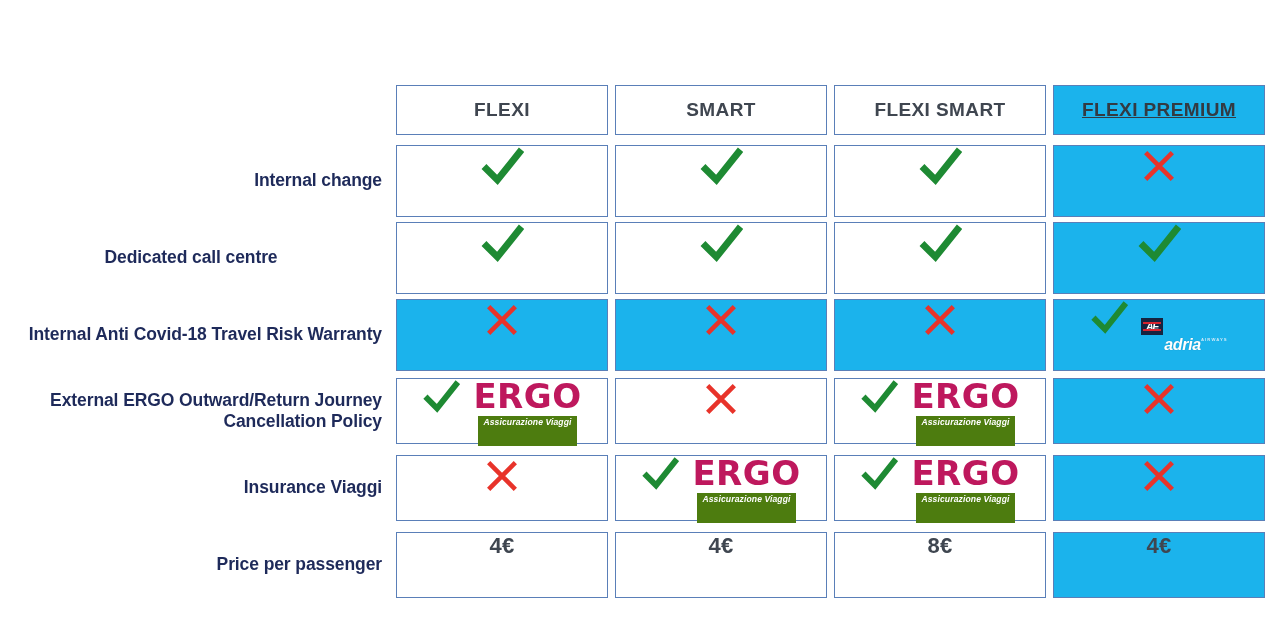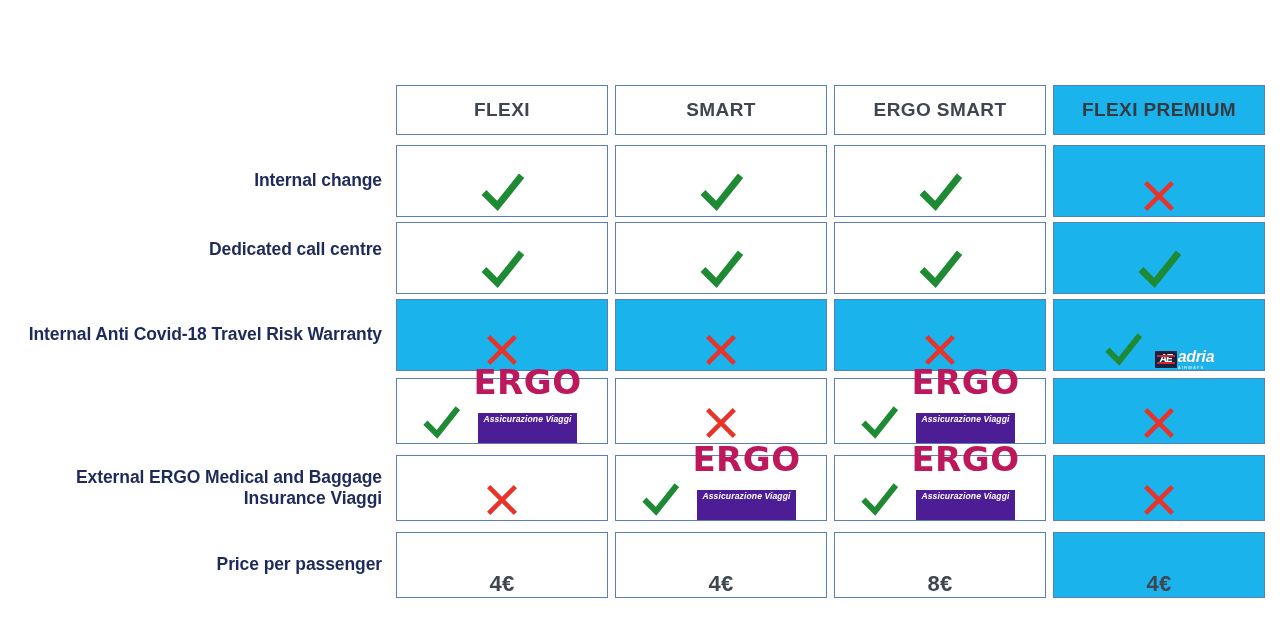--- a/index.html
+++ b/index.html
@@ -44,21 +44,21 @@
     letter-spacing:0.4px;
   }
   .hcell.hl{background:#1BB3EC;color:#333a42;}
 
   
   .cell{
     position:absolute;
     box-sizing:border-box;
     border:1.6px solid #5a7fb8;
     background:#ffffff;
-    display:flex;align-items:flex-end;justify-content:center;
+    display:flex;align-items:flex-start;justify-content:center;
     gap:13px;
   }
   .cell.hl{background:#1BB3EC;}
   .price{
     color:#3f4650;font-size:22px;font-weight:600;letter-spacing:0.2px;
   }
 
   
   .mark{display:block;}
   .mark.check{width:44px;height:44px;}
@@ -72,22 +72,22 @@
   }
   .ergo .word{
     color:#be185d;
     font-family:"DejaVu Sans",sans-serif;
     font-size:34px;
     font-weight:700;
     letter-spacing:0.5px;
     line-height:1;
   }
   .ergo .band{
-    margin-top:14px;
-    background:#4c1d95;
+    margin-top:3px;
+    background:#4d7c0f;
     color:#ffffff;
     font-size:8.6px;
     font-weight:700;
     font-style:italic;
     letter-spacing:0.1px;
     padding:2px 5px 19px 5px;
     white-space:nowrap;
     line-height:1;
   }
 
@@ -105,22 +105,23 @@
   .adria .badge .glyph{
     color:#ffffff;font-size:10px;font-weight:700;font-style:italic;
     letter-spacing:-1px;line-height:1;
   }
   .adria .badge .bar{
     position:absolute;left:2px;right:2px;height:1.6px;background:#d9232e;
   }
   .adria .badge .bar.t{top:4.2px;}
   .adria .badge .bar.b{bottom:4.2px;}
   .adria .name{
-    display:flex;flex-direction:column;align-items:flex-start;
+    display:flex;flex-direction:row;align-items:flex-start;
     line-height:1;
+    margin-top:37px;
   }
   .adria .name .w{
     color:#ffffff;font-size:16px;font-weight:700;font-style:italic;
     letter-spacing:-0.3px;line-height:1;
     text-shadow:0 0 1px rgba(0,0,0,.25);
   }
   .adria .name .t{
     color:#cfe9f7;font-size:4.2px;font-weight:700;letter-spacing:1.1px;
     margin-top:1px;line-height:1;
   }
@@ -130,23 +131,23 @@
 
 <div class="sheet">
   <div class="grid" id="grid">
       <div class="hcell" style="left:396px;top:85px;width:212px;height:50px;">
         <span>FLEXI</span>
       </div>
       <div class="hcell" style="left:615px;top:85px;width:212px;height:50px;">
         <span>SMART</span>
       </div>
       <div class="hcell" style="left:834px;top:85px;width:212px;height:50px;">
-        <span>ERGO SMART</span>
-      </div>
-      <div class="hcell hl" style="left:1053px;top:85px;width:212px;height:50px;">
+        <span>FLEXI SMART</span>
+      </div>
+      <div class="hcell hl" style="left:1053px;top:85px;width:212px;height:50px;text-decoration:underline;">
         <span>FLEXI PREMIUM</span>
       </div>
       <div class="rowlabel" style="top:145px;height:72px;">
         <span>Internal change</span>
       </div>
       <div class="cell" style="left:396px;top:145px;width:212px;height:72px;">
         <svg class="mark check" viewBox="0 0 48 48">
           <path d="M7 25 L19 37 L43 7" fill="none" stroke="#1e8a33" stroke-width="7.5" stroke-linecap="square" stroke-linejoin="miter"></path>
         </svg>
       </div>
@@ -158,21 +159,21 @@
       <div class="cell" style="left:834px;top:145px;width:212px;height:72px;">
         <svg class="mark check" viewBox="0 0 48 48">
           <path d="M7 25 L19 37 L43 7" fill="none" stroke="#1e8a33" stroke-width="7.5" stroke-linecap="square" stroke-linejoin="miter"></path>
         </svg>
       </div>
       <div class="cell hl" style="left:1053px;top:145px;width:212px;height:72px;">
         <svg class="mark cross" viewBox="0 0 48 48">
           <path d="M8 8 L40 40 M40 8 L8 40" fill="none" stroke="#e8332a" stroke-width="5.5" stroke-linecap="butt"></path>
         </svg>
       </div>
-      <div class="rowlabel" style="top:214px;height:72px;">
+      <div class="rowlabel" style="top:222px;height:72px;align-items:center;">
         <span>Dedicated call centre</span>
       </div>
       <div class="cell" style="left:396px;top:222px;width:212px;height:72px;">
         <svg class="mark check" viewBox="0 0 48 48">
           <path d="M7 25 L19 37 L43 7" fill="none" stroke="#1e8a33" stroke-width="7.5" stroke-linecap="square" stroke-linejoin="miter"></path>
         </svg>
       </div>
       <div class="cell" style="left:615px;top:222px;width:212px;height:72px;">
         <svg class="mark check" viewBox="0 0 48 48">
           <path d="M7 25 L19 37 L43 7" fill="none" stroke="#1e8a33" stroke-width="7.5" stroke-linecap="square" stroke-linejoin="miter"></path>
@@ -215,20 +216,24 @@
             <span class="bar t"></span>
             <span class="bar b"></span>
             <span class="glyph">AE</span>
           </span>
           <span class="name">
             <span class="w">adria</span>
             <span class="t">AIRWAYS</span>
           </span>
         </span>
       </div>
+      <div class="rowlabel" style="top:378px;height:66px;">
+        <span>External ERGO Outward/Return Journey</span>
+        <span class="l2">Cancellation Policy</span>
+      </div>
       <div class="cell" style="left:396px;top:378px;width:212px;height:66px;">
         <svg class="mark check sm" viewBox="0 0 48 48">
           <path d="M7 25 L19 37 L43 7" fill="none" stroke="#1e8a33" stroke-width="7.5" stroke-linecap="square" stroke-linejoin="miter"></path>
         </svg>
         <span class="ergo">
           <span class="word">ERGO</span>
           <span class="band">Assicurazione Viaggi</span>
         </span>
       </div>
       <div class="cell" style="left:615px;top:378px;width:212px;height:66px;">
@@ -244,21 +249,20 @@
           <span class="word">ERGO</span>
           <span class="band">Assicurazione Viaggi</span>
         </span>
       </div>
       <div class="cell hl" style="left:1053px;top:378px;width:212px;height:66px;">
         <svg class="mark cross" viewBox="0 0 48 48">
           <path d="M8 8 L40 40 M40 8 L8 40" fill="none" stroke="#e8332a" stroke-width="5.5" stroke-linecap="butt"></path>
         </svg>
       </div>
       <div class="rowlabel" style="top:455px;height:66px;">
-        <span>External ERGO Medical and Baggage</span>
         <span class="l2">Insurance Viaggi</span>
       </div>
       <div class="cell" style="left:396px;top:455px;width:212px;height:66px;">
         <svg class="mark cross" viewBox="0 0 48 48">
           <path d="M8 8 L40 40 M40 8 L8 40" fill="none" stroke="#e8332a" stroke-width="5.5" stroke-linecap="butt"></path>
         </svg>
       </div>
       <div class="cell" style="left:615px;top:455px;width:212px;height:66px;">
         <svg class="mark check sm" viewBox="0 0 48 48">
           <path d="M7 25 L19 37 L43 7" fill="none" stroke="#1e8a33" stroke-width="7.5" stroke-linecap="square" stroke-linejoin="miter"></path>

